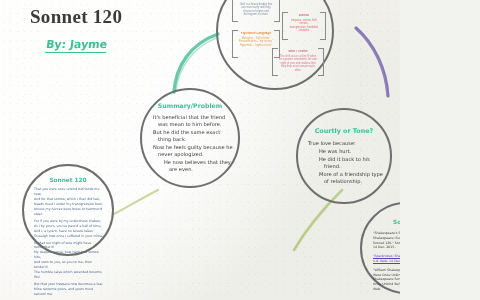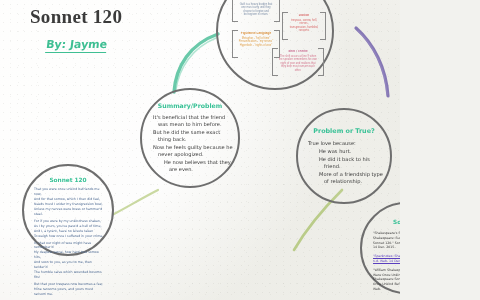--- a/index.html
+++ b/index.html
@@ -213,21 +213,21 @@
     <div class="c-head">Summary/Problem</div>
     <div class="bullets">
       <div class="b1">It's beneficial that the friend was mean to him before.</div>
       <div class="b1">But he did the same exact thing back.</div>
       <div class="b1">Now he feels guilty because he never apologized.</div>
       <div class="b2">He now believes that they are even.</div>
     </div>
   </div>
 
   <div class="circle" id="courtly-circle">
-    <div class="c-head">Problem or True?</div>
+    <div class="c-head">Courtly or Tone?</div>
     <div class="bullets">
       <div class="lead">True love because:</div>
       <div class="b2">He was hurt.</div>
       <div class="b2">He did it back to his friend.</div>
       <div class="b2">More of a friendship type of relationship.</div>
     </div>
   </div>
 
   <div class="circle" id="sonnet-circle">
     <div class="c-head">Sonnet 120</div>

